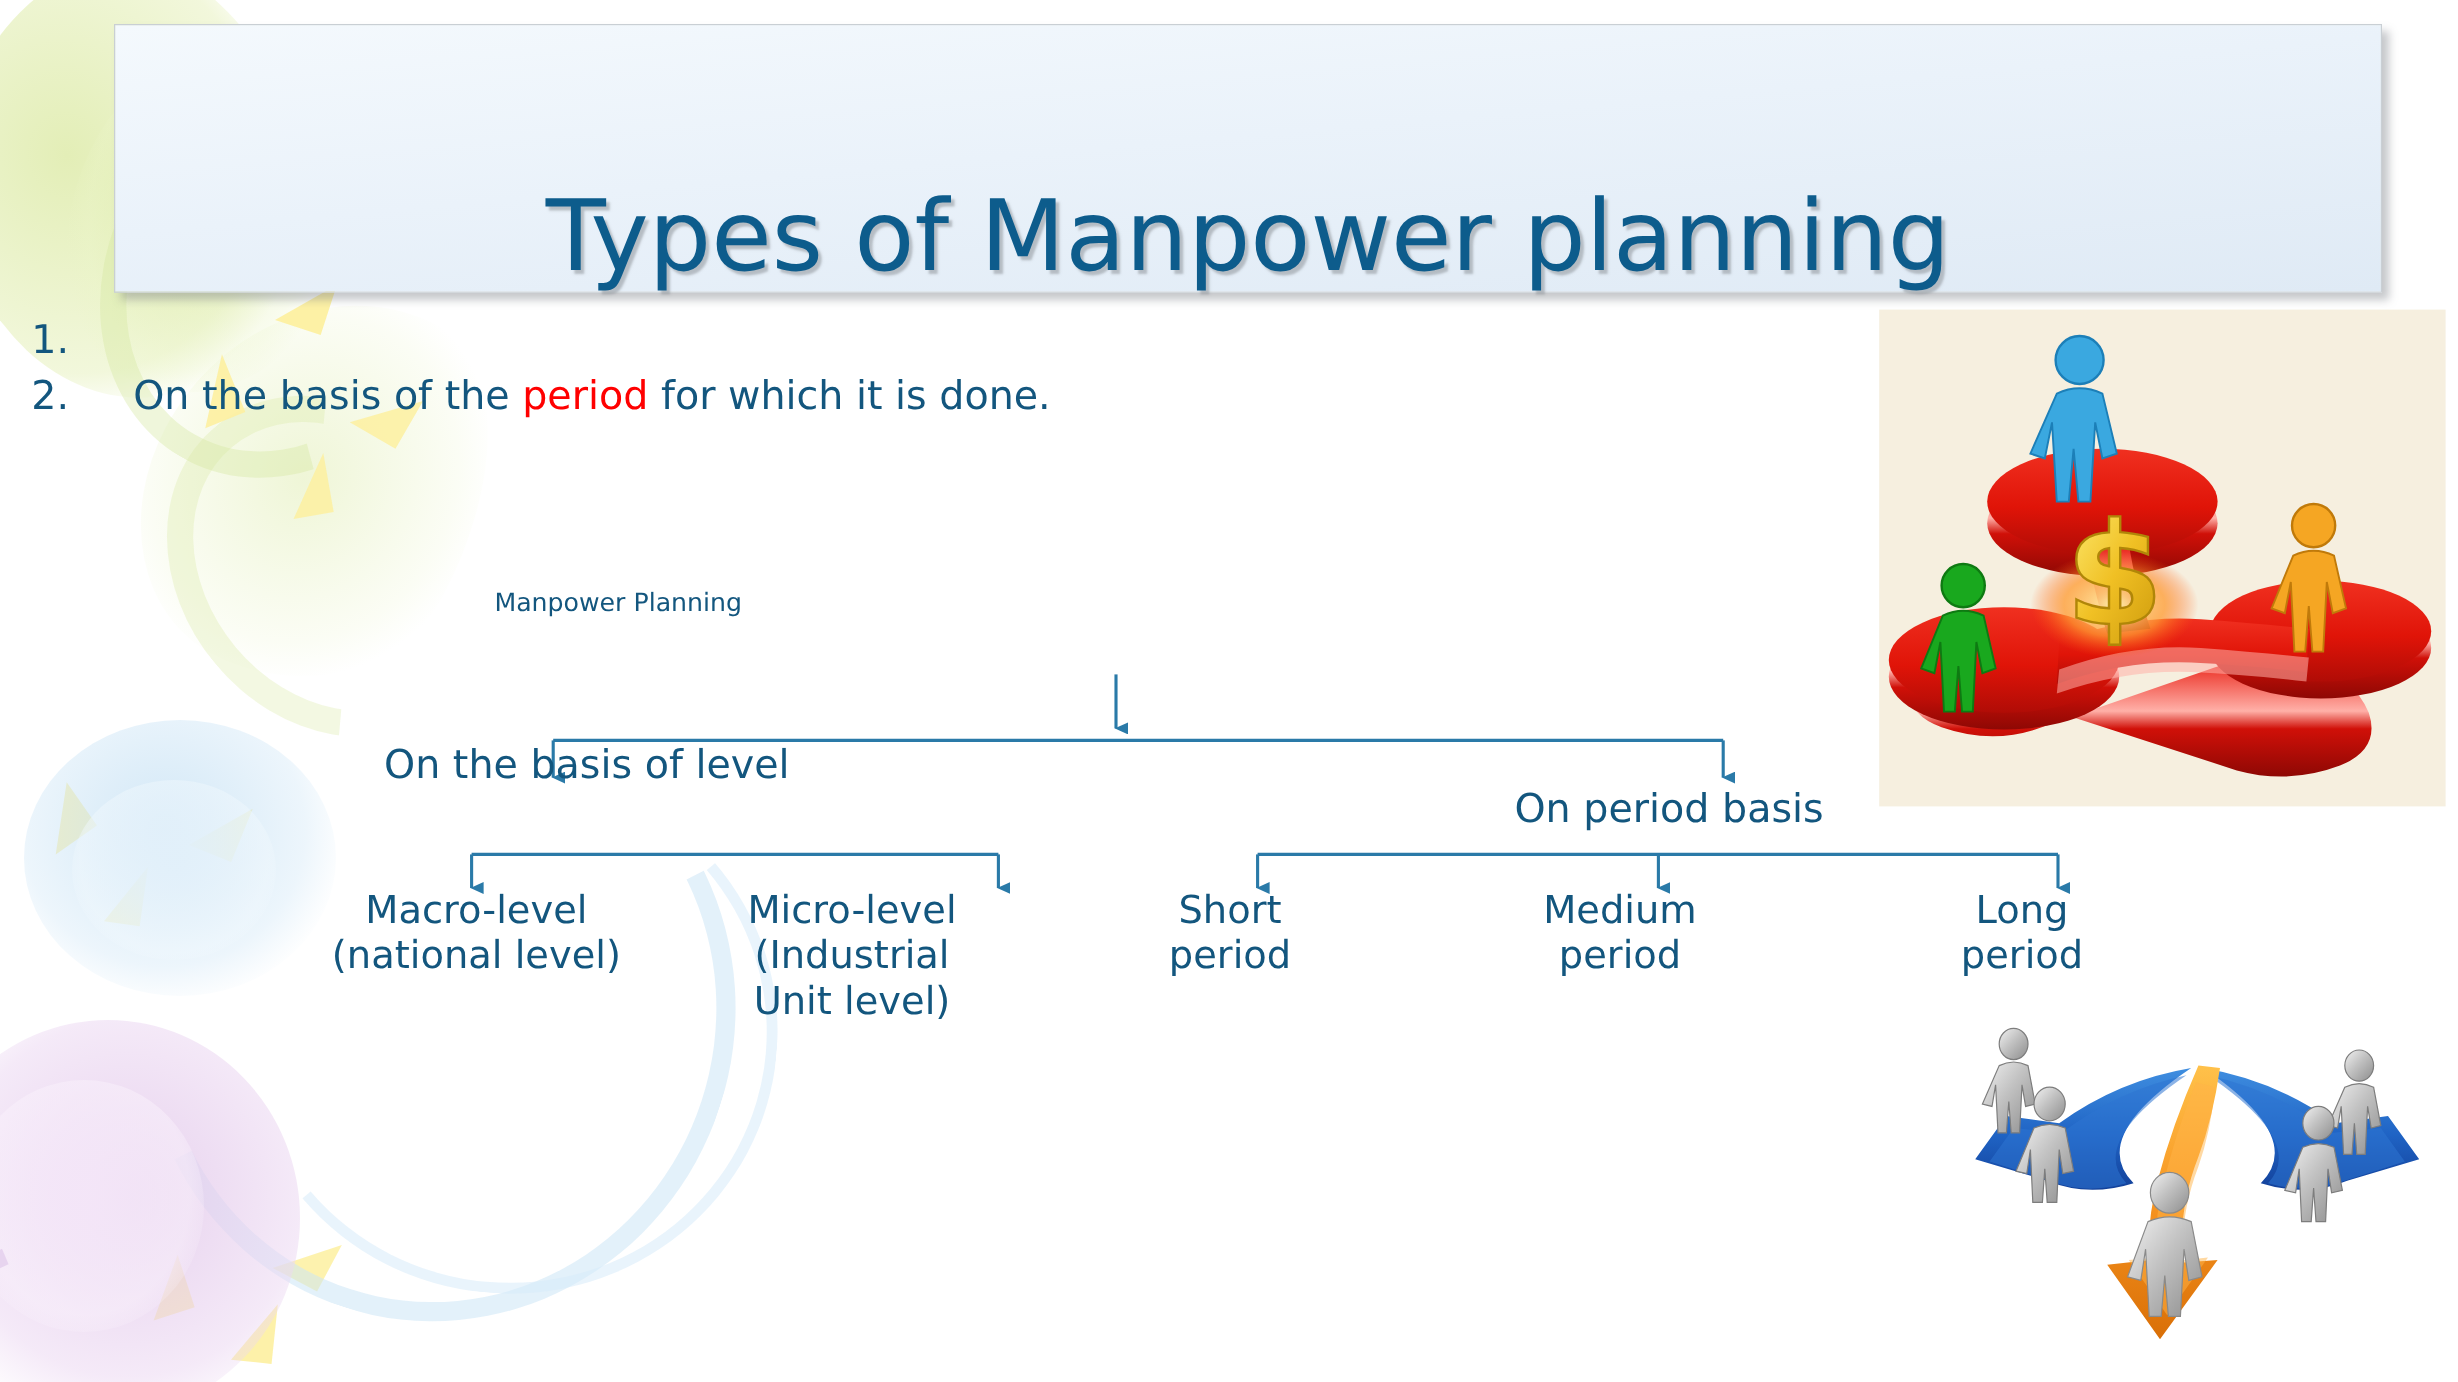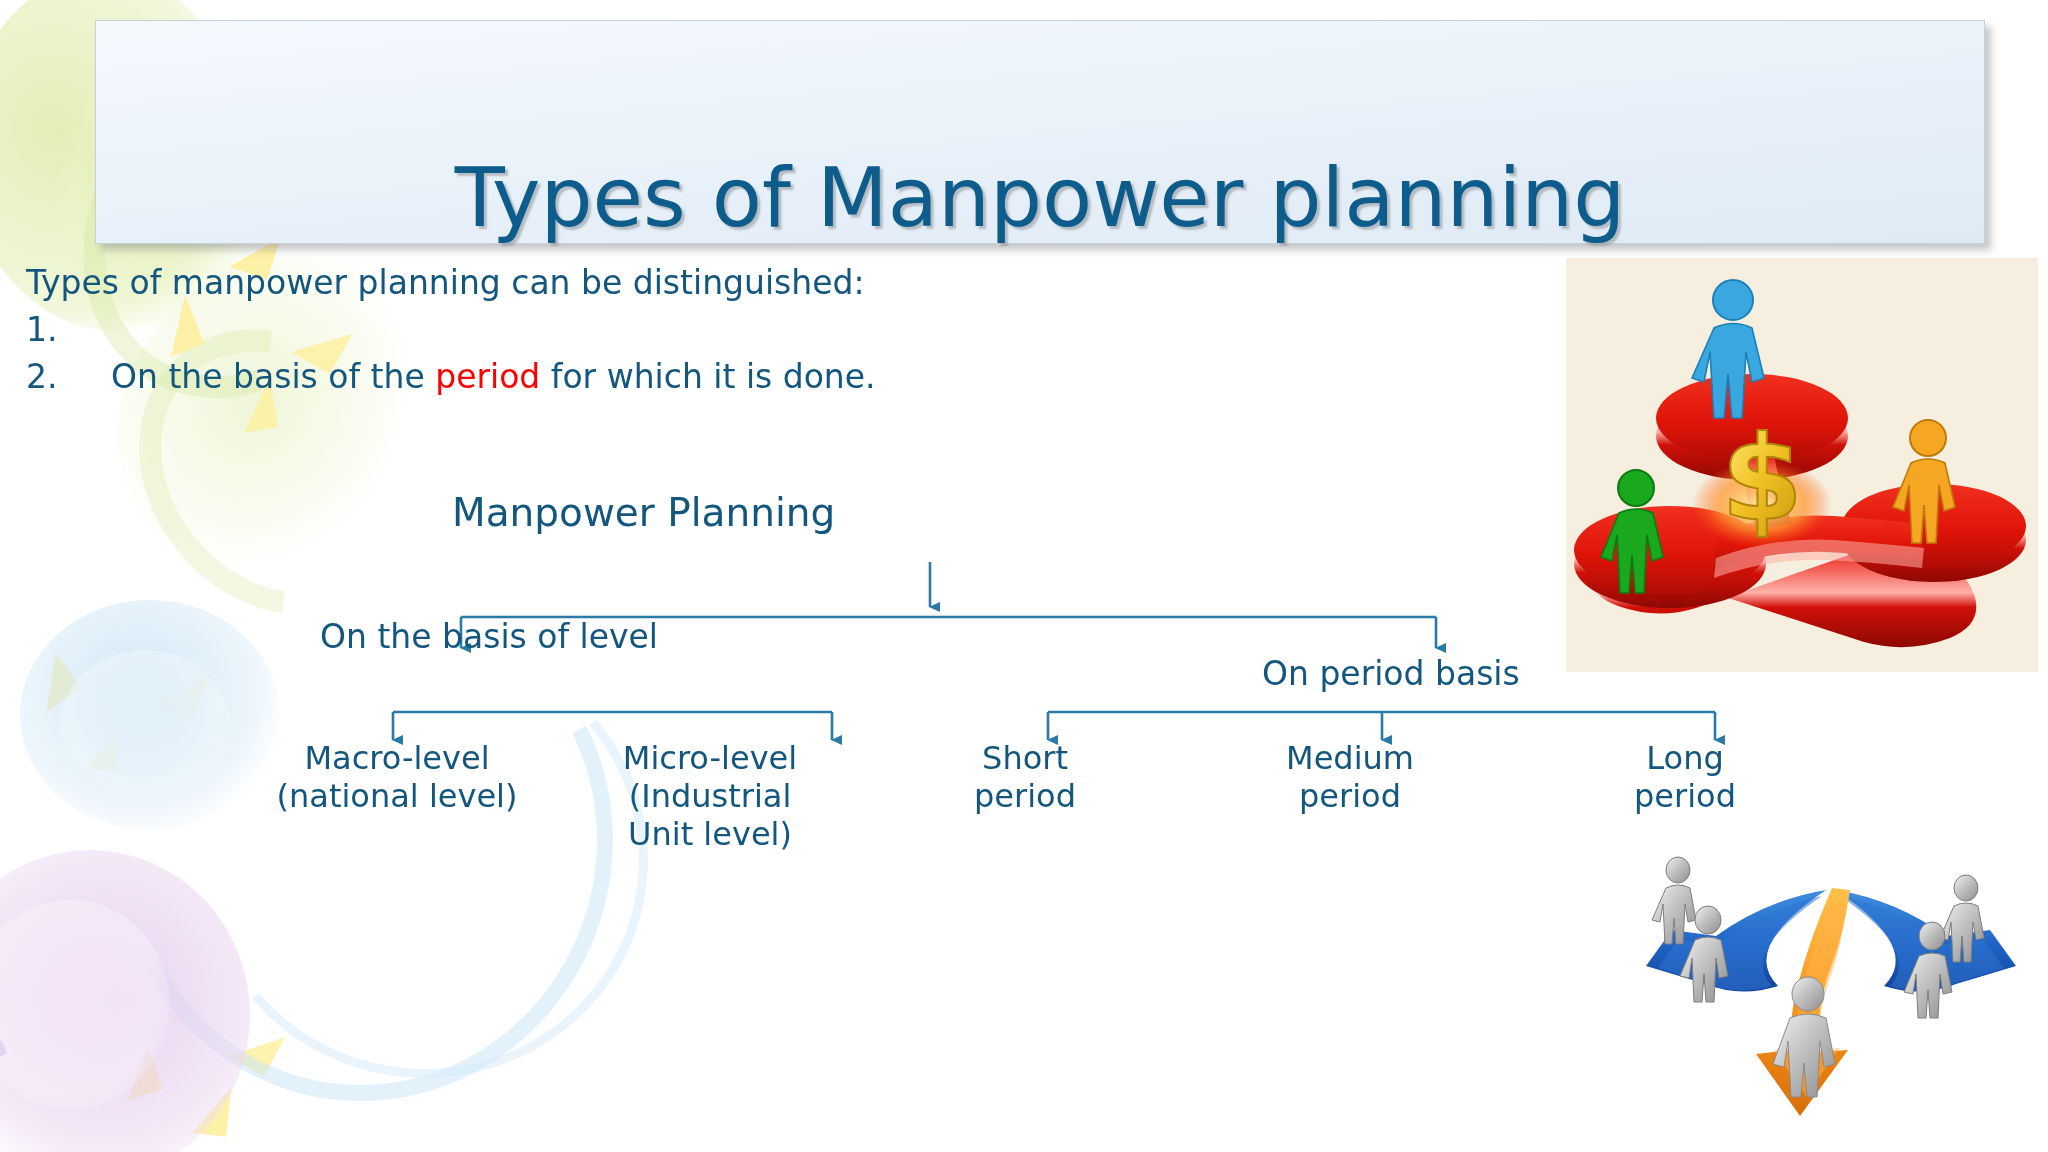--- a/index.html
+++ b/index.html
@@ -72,21 +72,21 @@
   .body-text{position:absolute;left:26px;top:262px;width:1500px;
              color:#13567e;font-size:33px;line-height:1.28;}
   .intro{margin:0 0 5px 0;}
   .num-row{display:flex;margin:0 0 5px 0;}
   .num{width:85px;flex:0 0 85px;}
   .kw{color:#ff0000;}
 
   
   .tree{position:absolute;left:0;top:0;width:2048px;height:1152px;}
   .node{position:absolute;color:#13567e;font-size:31px;line-height:1.18;white-space:pre-line;}
-  .node-root{left:412px;top:490px;font-size:39px;margin-left:40px;}
+  .node-root{left:412px;top:490px;font-size:21px;}
   .node-l1-left{left:320px;top:618px;font-size:33px;}
   .node-l1-right{left:1262px;top:655px;font-size:33px;}
   .node-leaf{text-align:center;font-size:32px;}
   .node-macro{left:252px;top:740px;width:290px;}
   .node-micro{left:580px;top:740px;width:260px;}
   .node-short{left:900px;top:740px;width:250px;}
   .node-medium{left:1220px;top:740px;width:260px;}
   .node-long{left:1560px;top:740px;width:250px;}
 
   svg.connectors{position:absolute;left:0;top:0;width:2048px;height:1152px;}
@@ -126,21 +126,20 @@
   <div class="purpleblob purpleblob-1"></div>
   <div class="purpleblob purpleblob-2"></div>
   <div class="purplearc"></div>
 </div>
 
 <div class="title-box">
   <div class="title-text">Types of Manpower planning</div>
 </div>
 
 <div class="body-text">
-  <p class="intro">Types of manpower planning can be distinguished:</p>
 
   <div class="num-row">
     <span class="num">1.</span>
   </div>
 
   <div class="num-row">
     <span class="num">2.</span>
     <span><span>On the basis of the </span><span class="kw">period</span><span> for which it is done.</span></span>
   </div>
 </div>

